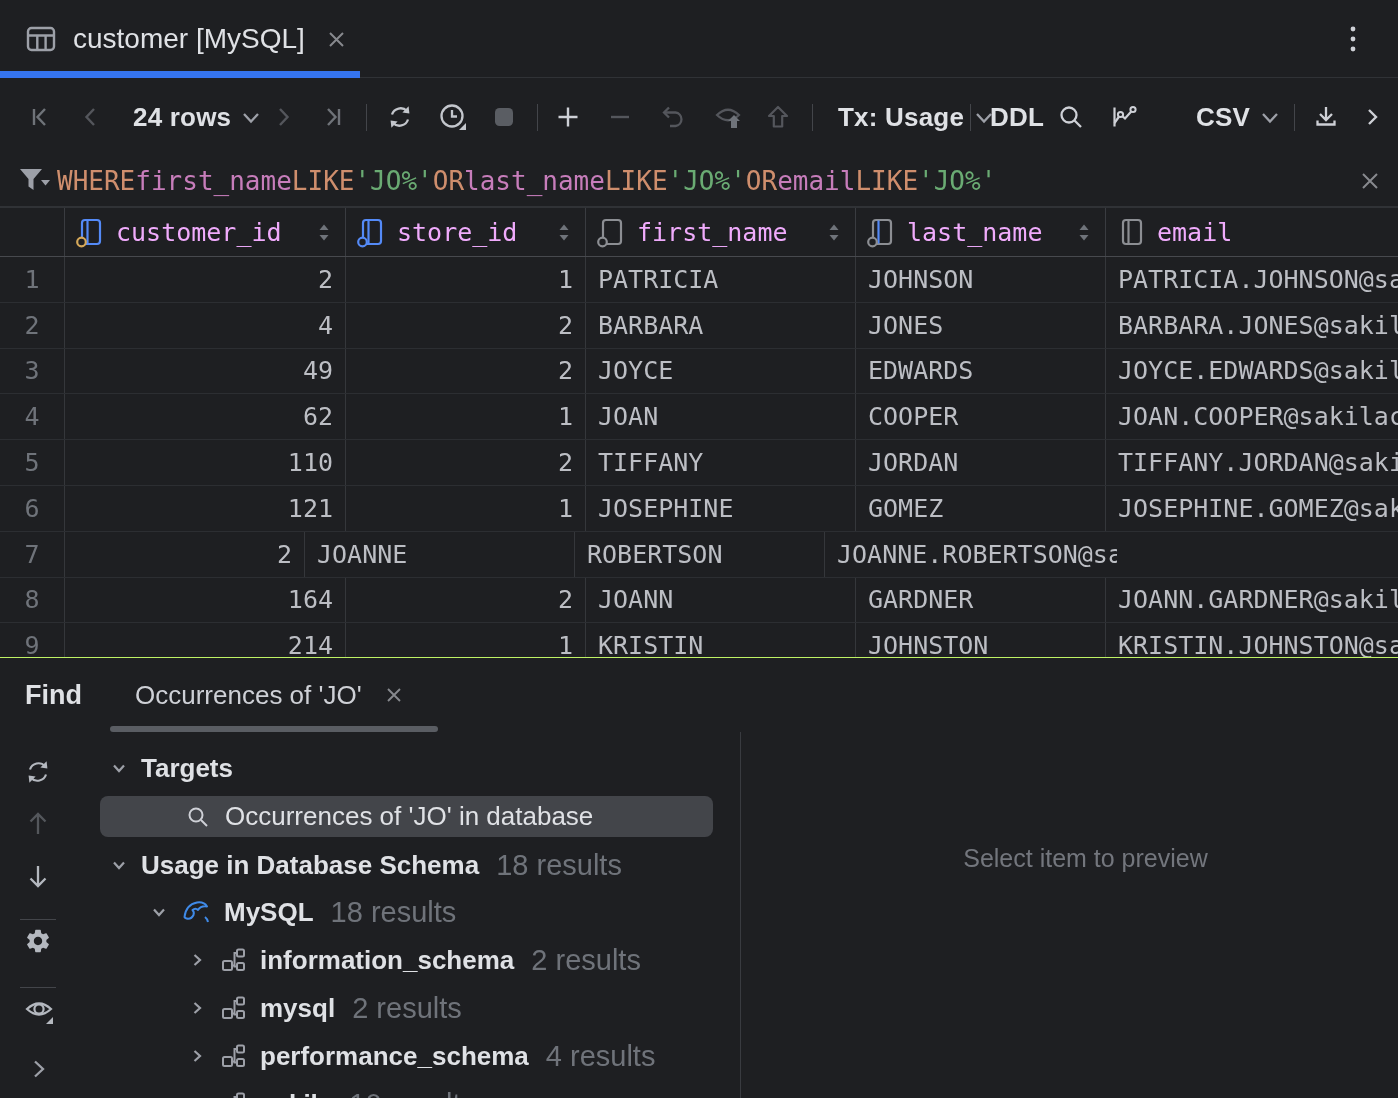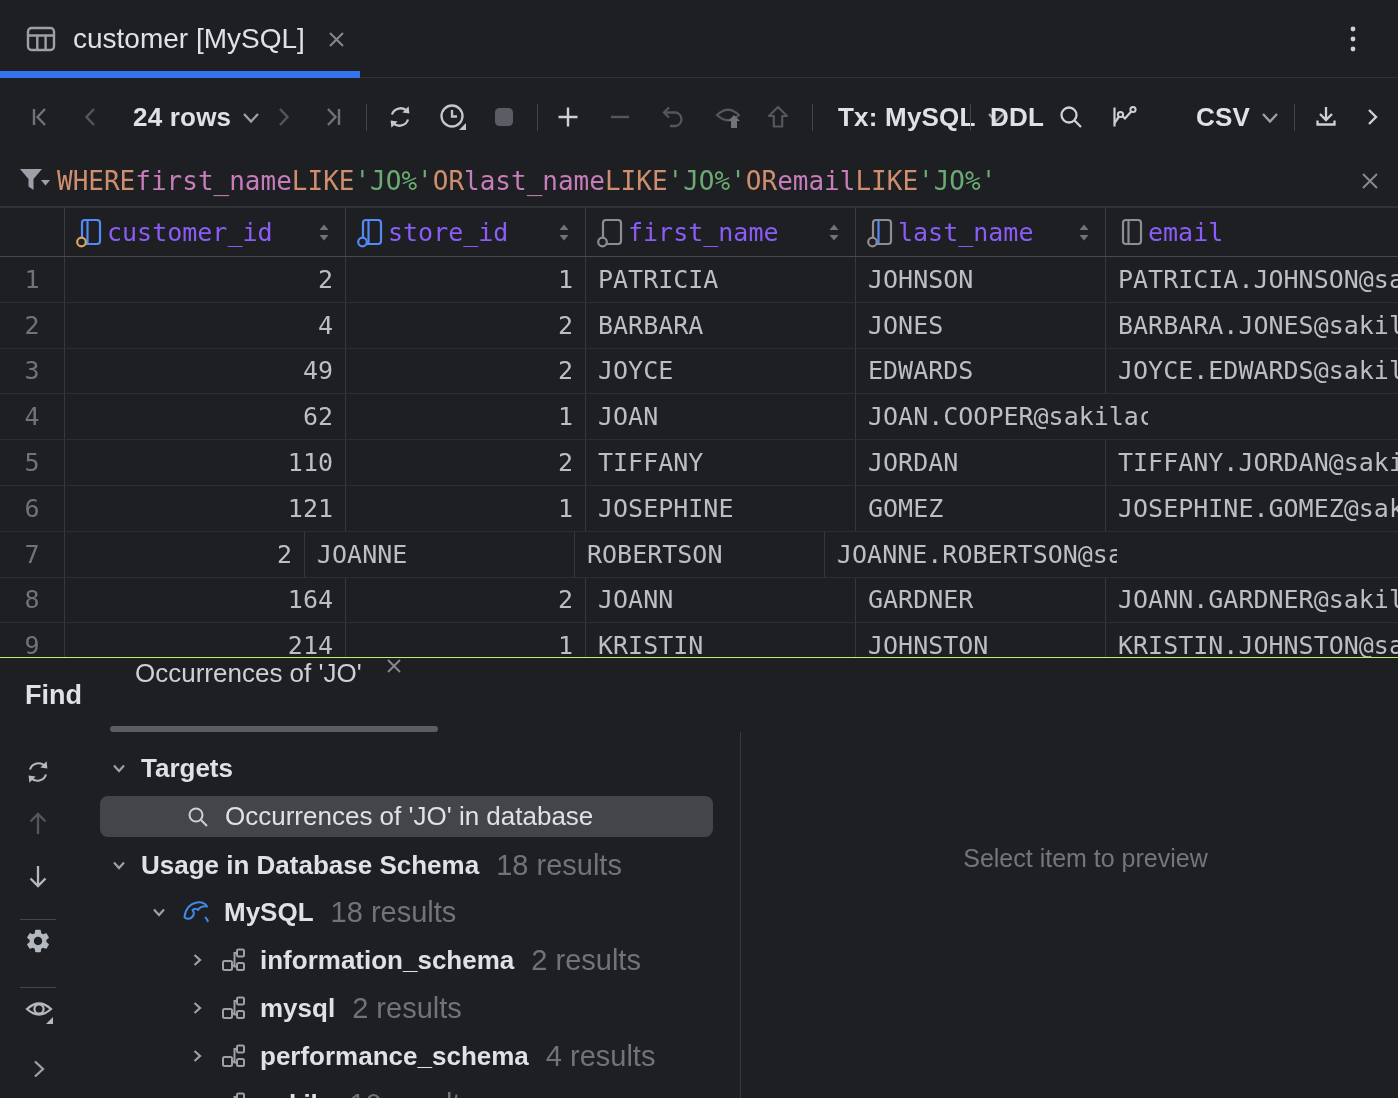--- a/index.html
+++ b/index.html
@@ -27,36 +27,36 @@
   .funnel{position:absolute;left:17px;top:11px;cursor:pointer;}
   .filter-code{position:absolute;left:57px;top:0;height:52px;display:flex;align-items:center;
                font-family:"DejaVu Sans Mono",monospace;font-size:26px;white-space:pre;}
   .tok-keyword{color:#cf8e6d;} .tok-identifier{color:#c77dbb;} .tok-string{color:#6aab73;}
   .filter-close{position:absolute;left:1360px;top:16px;cursor:pointer;}
 
   
   .grid{position:absolute;left:0;top:207px;width:1398px;height:450px;overflow:hidden;}
   .ghead{position:absolute;left:0;top:0;width:1398px;height:50px;display:flex;
          border-top:1px solid #303236;border-bottom:1px solid #47494e;box-sizing:border-box;}
-  .hcell{display:flex;align-items:center;padding:0 14px 0 10px;box-sizing:border-box;
-         border-left:1px solid #3a3c41;font-family:"DejaVu Sans Mono",monospace;font-size:25px;color:#8b5cf6;cursor:pointer;}
+  .hcell{display:flex;align-items:center;gap:9px;padding:0 14px 0 10px;box-sizing:border-box;
+         border-left:1px solid #3a3c41;font-family:"DejaVu Sans Mono",monospace;font-size:25px;color:#f0abfc;cursor:pointer;}
   .hcell .spacer{flex:1;}
   .hgutter{width:64px;border-left:none;}
   .gbody{position:absolute;left:0;top:50px;width:1398px;height:400px;overflow:hidden;}
   .trow{display:flex;height:45.8px;border-bottom:1px solid #2c2e32;box-sizing:border-box;}
   .cell{display:flex;align-items:center;padding:0 12px;box-sizing:border-box;white-space:nowrap;overflow:hidden;
         font-family:"DejaVu Sans Mono",monospace;font-size:25px;color:#bcbec4;border-left:1px solid #35373b;cursor:pointer;}
   .cell.r{justify-content:flex-end;}
   .gutter{width:64px;justify-content:center;color:#6f737a;border-left:none;padding:0;}
 
   
   .findp{position:absolute;left:0;top:657px;width:100%;height:441px;border-top:1px solid #bef264;box-sizing:border-box;}
   .ftitle{position:absolute;left:25px;top:0;height:74px;display:flex;align-items:center;
           font-size:27px;font-weight:700;color:#dfe1e5;}
-  .ftab{position:absolute;left:135px;top:0;height:74px;display:flex;gap:24px;
+  .ftab{position:absolute;left:135px;top:0;height:74px;display:flex;align-items:center;gap:24px;
         font-size:26px;color:#ced0d6;cursor:pointer;}
   .ftab-underline{position:absolute;left:110px;top:68px;width:328px;height:6px;border-radius:3px;background:#5a5d63;}
   .fbody{position:absolute;left:0;top:74px;width:100%;height:367px;overflow:hidden;padding-left:32px;}
   .sicon{position:absolute;left:24px;cursor:pointer;}
   .ssep{position:absolute;left:20px;width:36px;height:1px;background:#43454a;}
   .fdivider{position:absolute;left:740px;top:0;bottom:0;width:1px;background:#393b40;}
   .fpreview{position:absolute;left:741px;top:0;right:0;bottom:0;display:flex;justify-content:center;align-items:flex-start;}
   .fpreview span{margin-top:112px;font-size:25px;color:#73767d;}
   .node{position:absolute;display:flex;align-items:center;gap:13px;height:34px;cursor:pointer;white-space:nowrap;}
   .nlabel{font-size:26px;color:#dfe1e5;}
@@ -167,21 +167,21 @@
         <polygon points="20,13 26,19 23,19 23,26 17,26 17,19 14,19" fill="#6f737a"></polygon>
       </svg>
     </div>
     <div class="titem" style="left:764px">
       <svg width="28" height="28" viewBox="0 0 28 28" fill="none">
           <path d="M14 4 L23 13 H18.2 V23.5 H9.8 V13 H5 Z" stroke="#54565c" stroke-width="2.2" stroke-linejoin="round"></path>
         </svg>
     </div>
     <div class="tsep" style="left:812px"></div>
     <div class="titem" style="left:838px">
-      <span class="tlabel"><span>Tx: MySQL</span><span class="chev" style="display:inline-block;vertical-align:2px;"><svg width="18" height="12" viewBox="0 0 18 12" fill="none">
+      <span class="tlabel"><span>Tx: Usage</span><span class="chev" style="display:inline-block;vertical-align:2px;"><svg width="18" height="12" viewBox="0 0 18 12" fill="none">
               <path d="M2 2 L9 9.5 L16 2" stroke="#9da0a8" stroke-width="2.3"></path>
             </svg></span></span>
     </div>
     <div class="tsep" style="left:970px"></div>
     <div class="titem" style="left:990px">
       <span class="tlabel">DDL</span>
     </div>
     <div class="titem" style="left:1057px">
       <svg width="28" height="28" viewBox="0 0 28 28" fill="none">
           <circle cx="12" cy="12" r="7.5" stroke="#ced0d6" stroke-width="2.3"></circle>
@@ -334,20 +334,21 @@
           <div class="cell r" style="width:240px">2</div>
           <div class="cell " style="width:270px">JOYCE</div>
           <div class="cell " style="width:250px">EDWARDS</div>
           <div class="cell " style="width:293px">JOYCE.EDWARDS@sakilacustomer.org</div>
         </div>
         <div class="trow">
           <div class="cell gutter">4</div>
           <div class="cell r" style="width:281px">62</div>
           <div class="cell r" style="width:240px">1</div>
           <div class="cell " style="width:270px">JOAN</div>
+          <div class="cell " style="width:250px">COOPER</div>
           <div class="cell " style="width:293px">JOAN.COOPER@sakilacustomer.org</div>
         </div>
         <div class="trow">
           <div class="cell gutter">5</div>
           <div class="cell r" style="width:281px">110</div>
           <div class="cell r" style="width:240px">2</div>
           <div class="cell " style="width:270px">TIFFANY</div>
           <div class="cell " style="width:250px">JORDAN</div>
           <div class="cell " style="width:293px">TIFFANY.JORDAN@sakilacustomer.org</div>
         </div>

